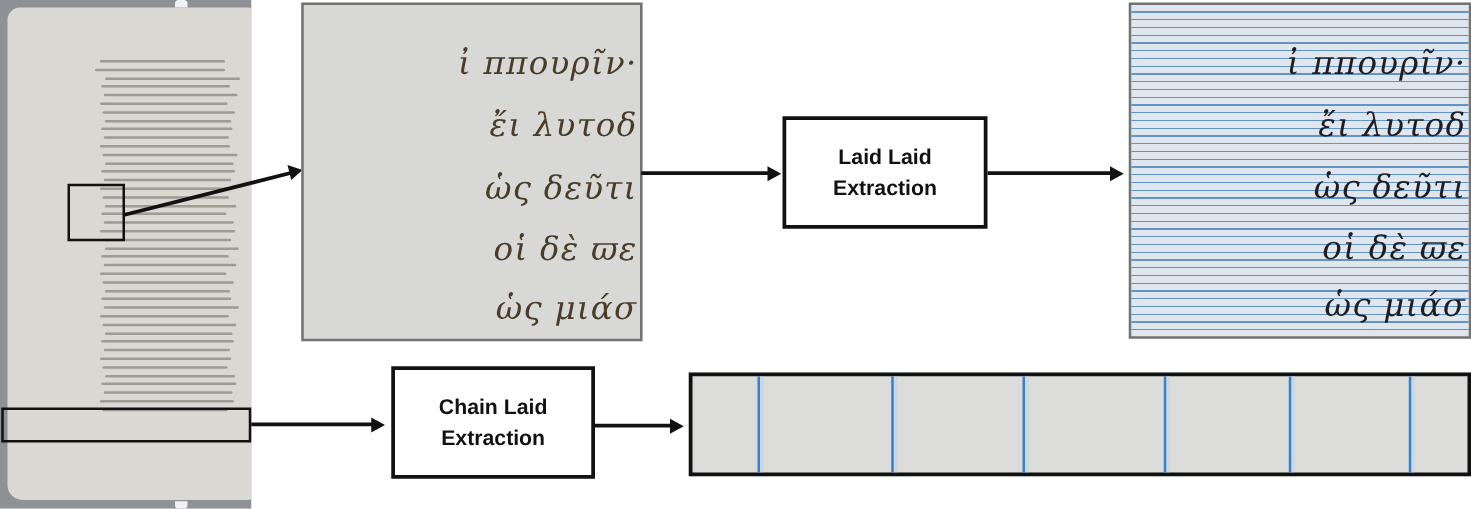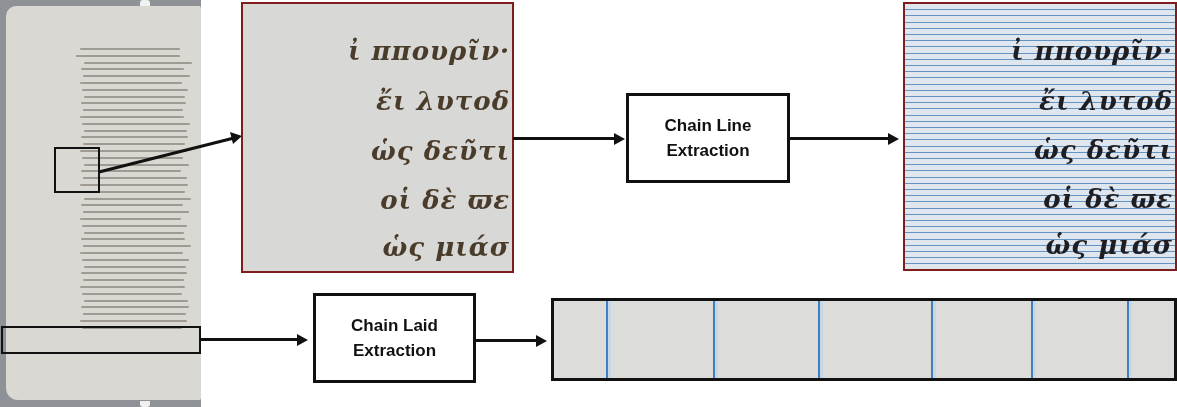--- a/index.html
+++ b/index.html
@@ -10,21 +10,21 @@
   
   #manuscript { left: 0; top: 0; width: 201px; height: 407px; background: #8e9296; }
   #page { left: 6px; top: 6px; width: 195px; height: 394px; background: #d9d8d2;
           border-radius: 10px 2px 2px 12px; }
   .ms-line { position: absolute; height: 2px; background: #6f6a5e; opacity: .55; border-radius: 1px; }
   .clip { left: 140px; width: 10px; height: 6px; background: #f1f1f1; border-radius: 3px 3px 0 0; }
 
   .sel-rect { border: 2px solid #111; }
 
   
-  .panel { border: 2px solid #7f1d1d; overflow: hidden; background: #d8d9d6; font-weight: bold; }
+  .panel { border: 2px solid #737373; overflow: hidden; background: #d8d9d6; }
   .panel.laid { background: #dfe6ee; }
   .greek { position: absolute; right: 2px; font-family: "DejaVu Serif", serif; font-style: italic;
            font-size: 26px; color: #4a3c2a; white-space: nowrap; letter-spacing: 1px; }
   .panel.laid .greek { color: #1d1d22; }
   .laid-lines { position: absolute; inset: 0;
       background-image: repeating-linear-gradient(to bottom, transparent 0, transparent 5.2px, #3a78b5 5.2px, #3a78b5 6.2px); opacity: .75; }
 
   
   .proc { border: 3px solid #111; background: #fff; display: flex; align-items: center;
           justify-content: center; text-align: center; font-weight: bold; font-size: 17px;
@@ -108,21 +108,21 @@
   <span class="greek" style="top:132px;">ὡς δεῦτι</span>
   <span class="greek" style="top:181px;">οἱ δὲ ϖε</span>
   <span class="greek" style="top:228px;">ὡς μιάσ</span>
 </div>
 
 <div class="abs line" style="left:513px;top:137px;width:103px;"></div>
 <div class="abs head" style="left:614px;top:132.5px;"></div>
 
 <div class="abs proc" style="left:626px;top:93px;width:164px;height:90px;">
   <div>
-    <div>Chain Line</div>
+    <div>Laid Laid</div>
     <div>Extraction</div>
   </div>
 </div>
 
 <div class="abs line" style="left:790px;top:137px;width:100px;"></div>
 <div class="abs head" style="left:888px;top:132.5px;"></div>
 
 <div class="abs panel laid" style="left:903px;top:2px;width:274px;height:269px;">
   <div class="laid-lines"></div>
   <span class="greek" style="top:32px;">ἰ ππουρῖν·</span>

